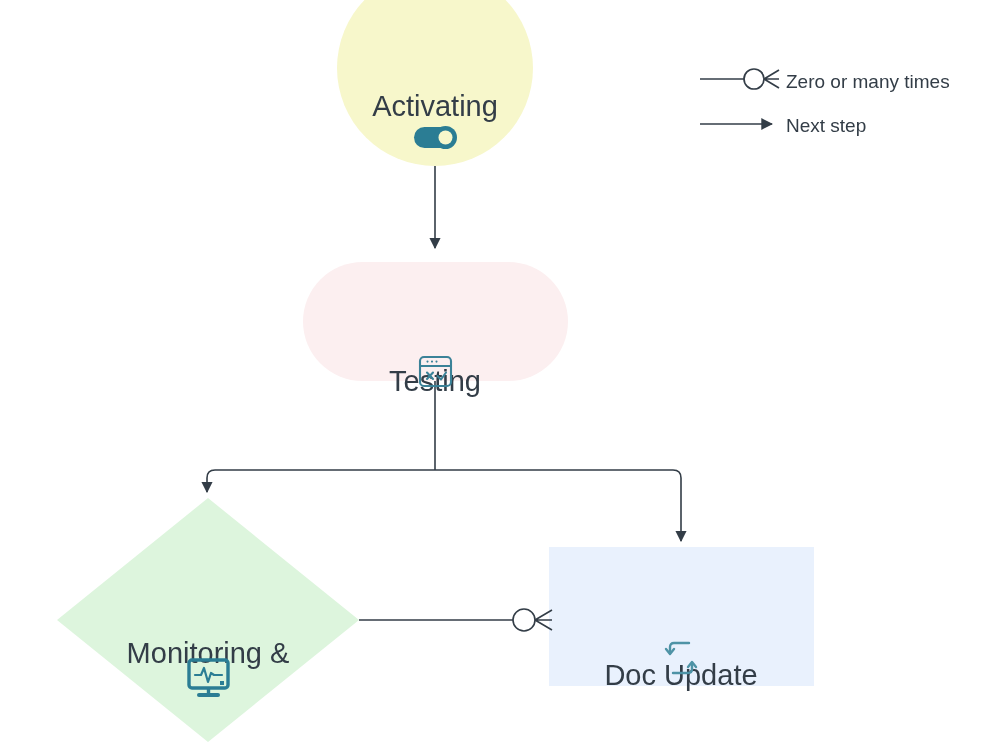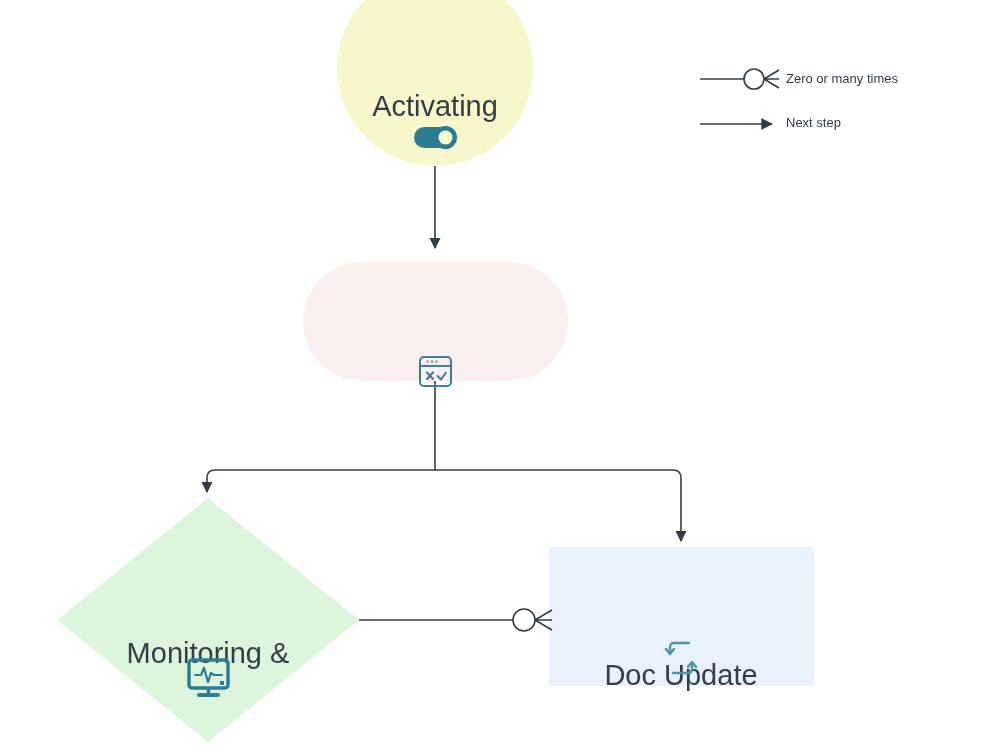--- a/index.html
+++ b/index.html
@@ -35,21 +35,21 @@
     line-height: 1.12;
     color: #333d47;
     white-space: pre;
     pointer-events: none;
   }
   .node-label.big {
     font-size: 29px;
   }
   .legend-text {
     position: absolute;
-    font-size: 13px;
+    font-size: 19px;
     color: #333d47;
     white-space: nowrap;
   }
   .icon-holder {
     position: absolute;
   }
 </style>
 </head>
 <body>
 
@@ -85,20 +85,23 @@
       <path d="M 359 620 L 513 620" stroke="#333d47" stroke-width="1.6" fill="none"></path>
       <circle cx="524" cy="620" r="11" fill="#ffffff" stroke="#333d47" stroke-width="1.6"></circle>
       <path d="M 535 620 L 552 620 M 535 620 L 552 610 M 535 620 L 552 630" stroke="#333d47" stroke-width="1.6" fill="none"></path>
     </g>
   </svg>
 
   <div class="node-label big" style="left:285px; top:25px; width:300px;">
     <div>Activating</div>
   </div>
 
+  <div class="node-label big" style="left:285px; top:300px; width:300px;">
+    <div>Testing</div>
+  </div>
 
   <div class="node-label big" style="left:58px; top:572px; width:300px;">
     <div>Monitoring &amp;</div>
     
   </div>
 
   <div class="node-label big" style="left:531px; top:594px; width:300px;">
     <div>Doc Update</div>
   </div>
 

